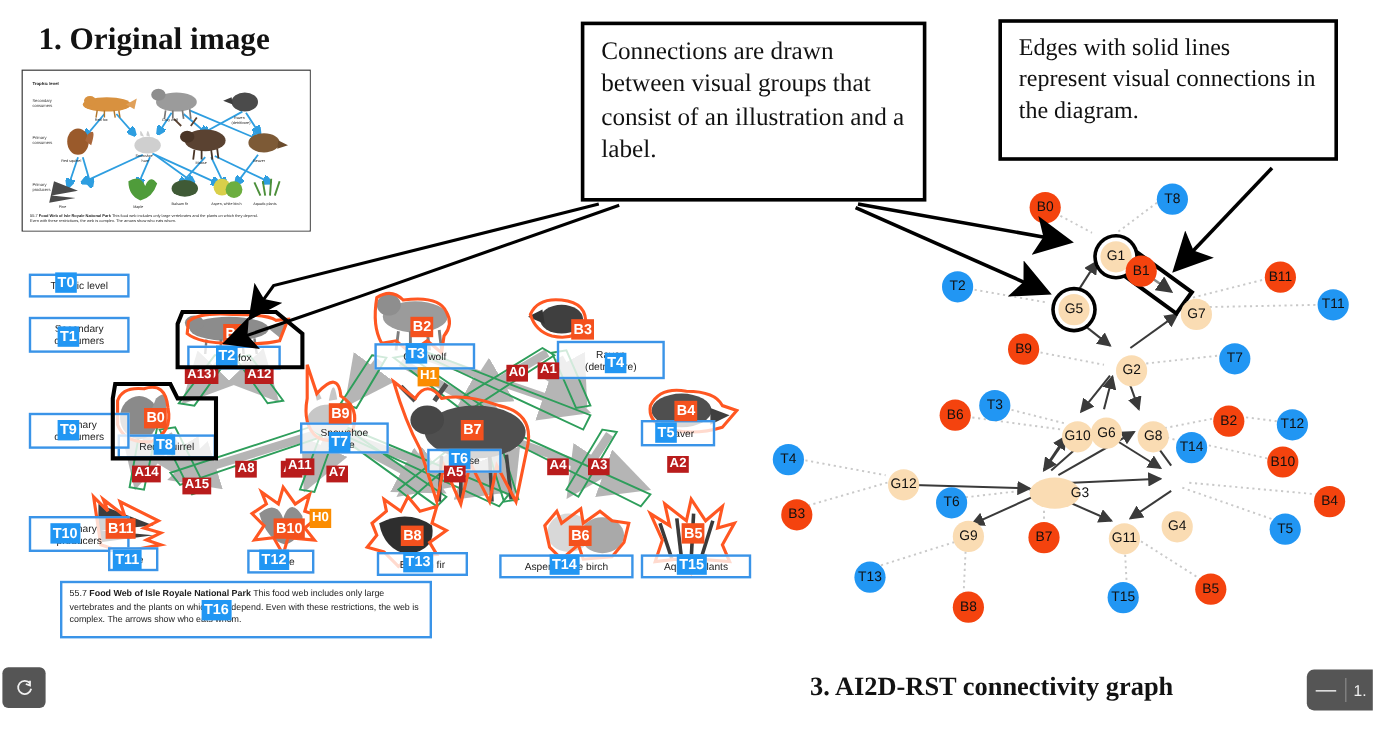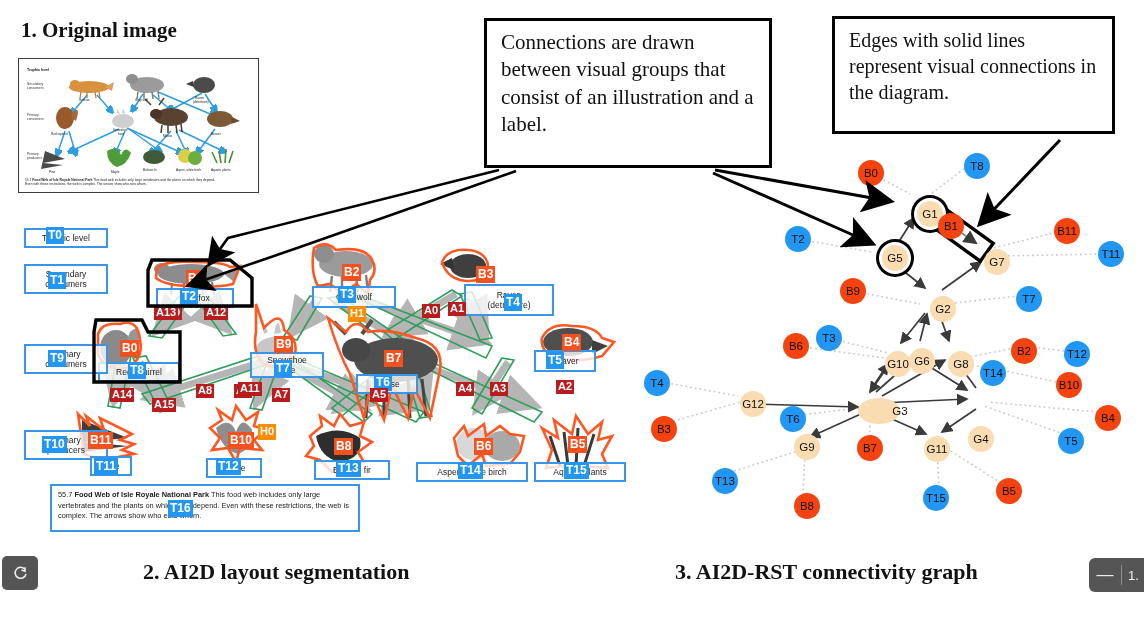--- a/index.html
+++ b/index.html
@@ -12,21 +12,21 @@
   #stage { position: relative; width: 1144px; height: 620px; background:#fff; }
 
   
   .panel-title {
     position: absolute;
     font-family: "Liberation Serif", serif;
     font-weight: bold;
     color: #121212;
     white-space: nowrap;
   }
-  #title-original { left: 21px; top: 18px;  font-size: 21px; }
+  #title-original { left: 32px; top: 18px;  font-size: 26px; }
   #title-segment  { left: 143px; top: 559px; font-size: 22px; }
   #title-graph    { left: 675px; top: 559px; font-size: 22px; }
 
   
   .callout {
     position: absolute;
     background:#fff;
     border: 3px solid #000;
     font-family: "Liberation Serif", serif;
     color:#111;
@@ -585,21 +585,20 @@
     <div class="gnode t" style="left:438px;top:290px;">T5</div>
     <div class="gnode g" style="left:174px;top:296px;">G9</div>
     <div class="gnode b" style="left:237px;top:297px;">B7</div>
     <div class="gnode g" style="left:304px;top:298px;">G11</div>
     <div class="gnode t" style="left:92px; top:330px;">T13</div>
     <div class="gnode b" style="left:376px;top:340px;">B5</div>
     <div class="gnode b" style="left:174px;top:355px;">B8</div>
     <div class="gnode t" style="left:303px;top:347px;">T15</div>
   </div>
 
-  <div class="panel-title" id="title-segment">2. AI2D layout segmentation</div>
   <div class="panel-title" id="title-graph">3. AI2D-RST connectivity graph</div>
 
   <div class="chrome-btn" id="reload-btn">
     <svg width="17" height="17" viewBox="0 0 17 17">
       <path d="M13,4.5 A5.5,5.5 0 1 0 14,9" fill="none" stroke="#f0f0f0" stroke-width="1.5"></path>
       <path d="M13,2.2 L13,6.2 L9.5,5" fill="none" stroke="#f0f0f0" stroke-width="1.5"></path>
     </svg>
   </div>
   <div id="zoom-widget">
     <span class="minus">—</span>

